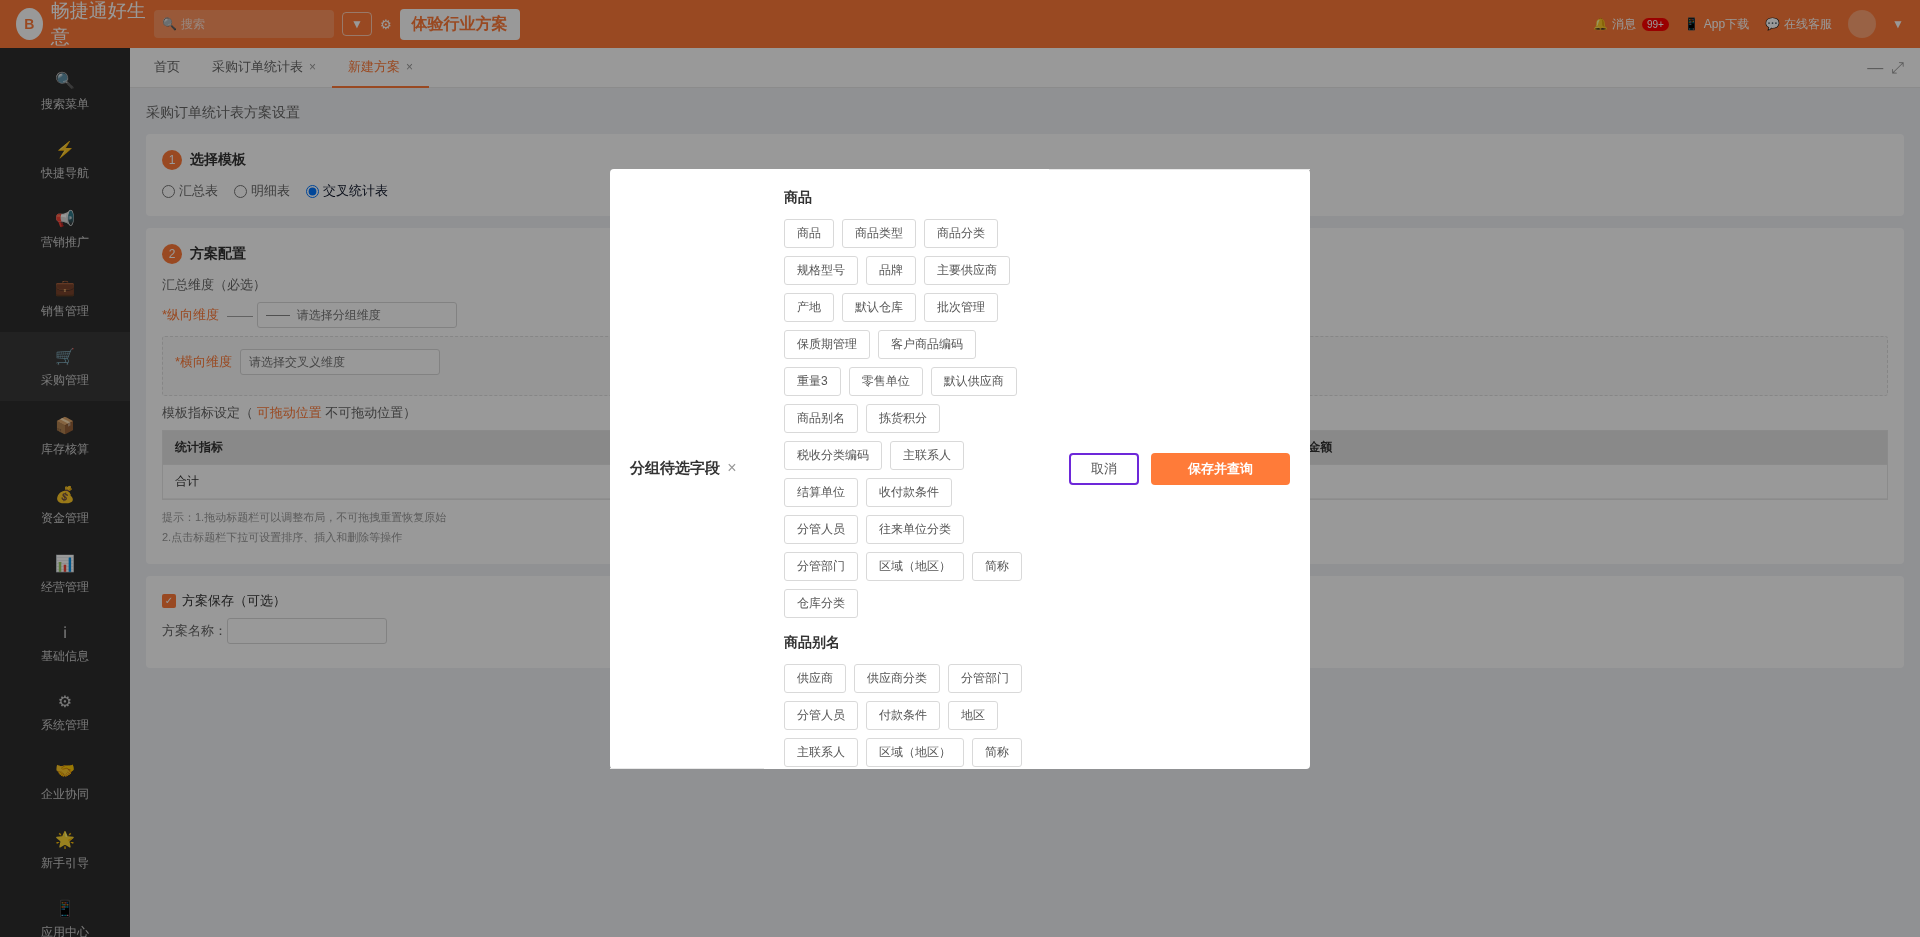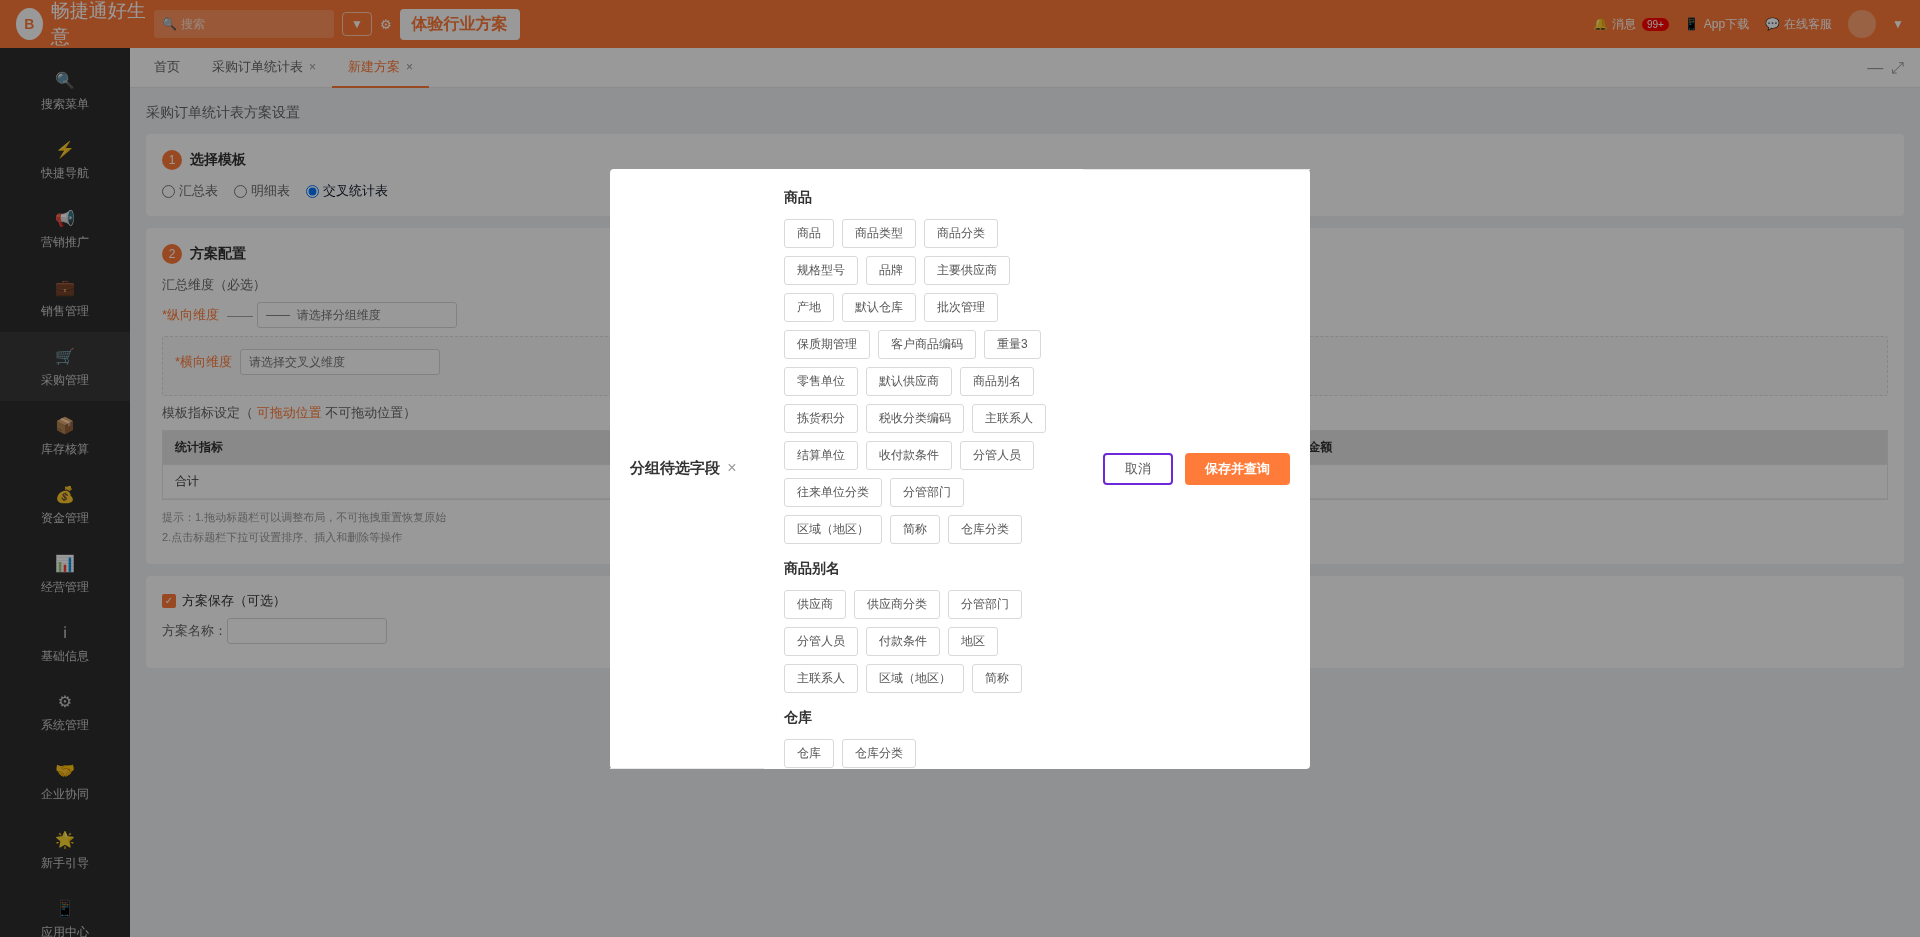--- a/index.html
+++ b/index.html
@@ -293,21 +293,21 @@
       padding: 0 20px;
       background: #fff;
       border: 2px solid #6d28d9;
       border-radius: 4px;
       cursor: pointer;
       font-size: 13px;
       color: #555;
     }
     .btn-confirm {
       height: 32px;
-      padding: 0 20px;
+      padding: 0 37px;
       background: #ff7b39;
       border: none;
       border-radius: 4px;
       cursor: pointer;
       font-size: 13px;
       color: #fff;
       font-weight: bold;
     }
 
     

